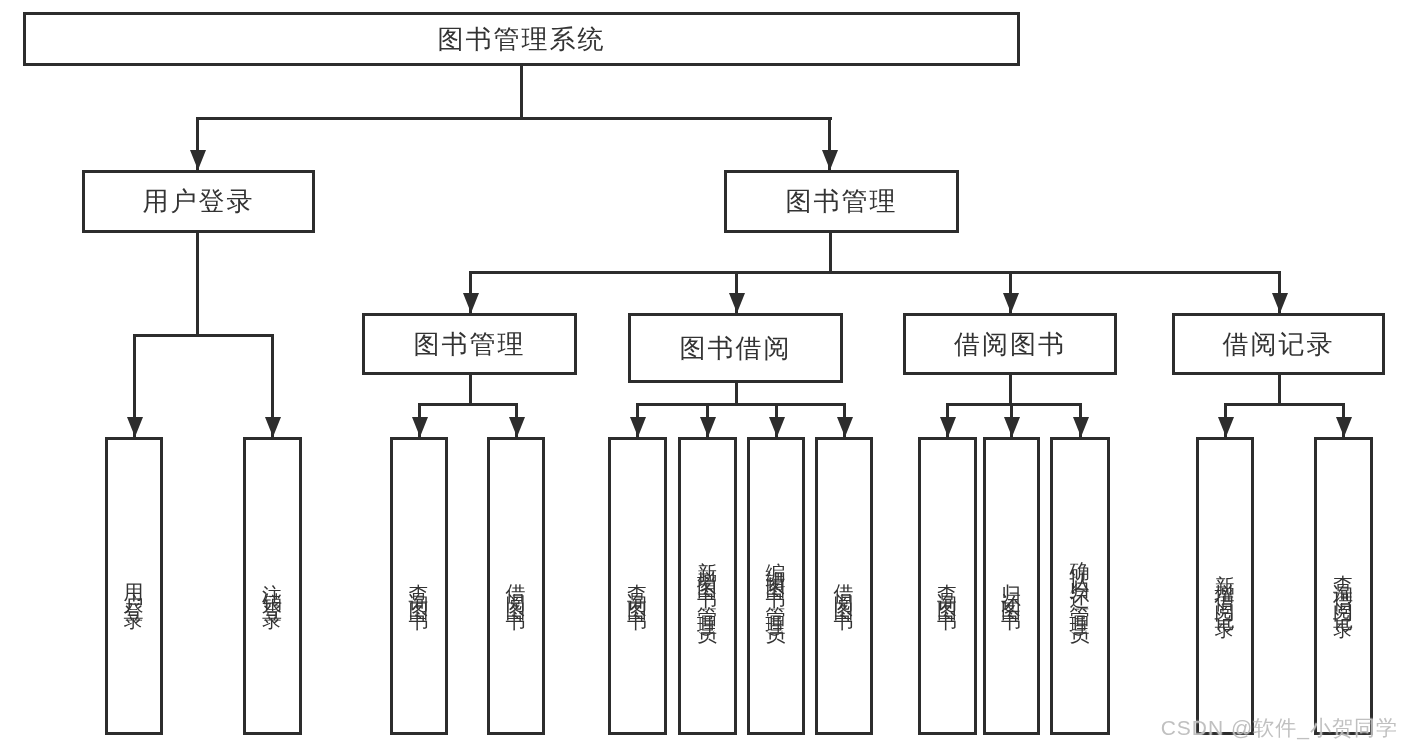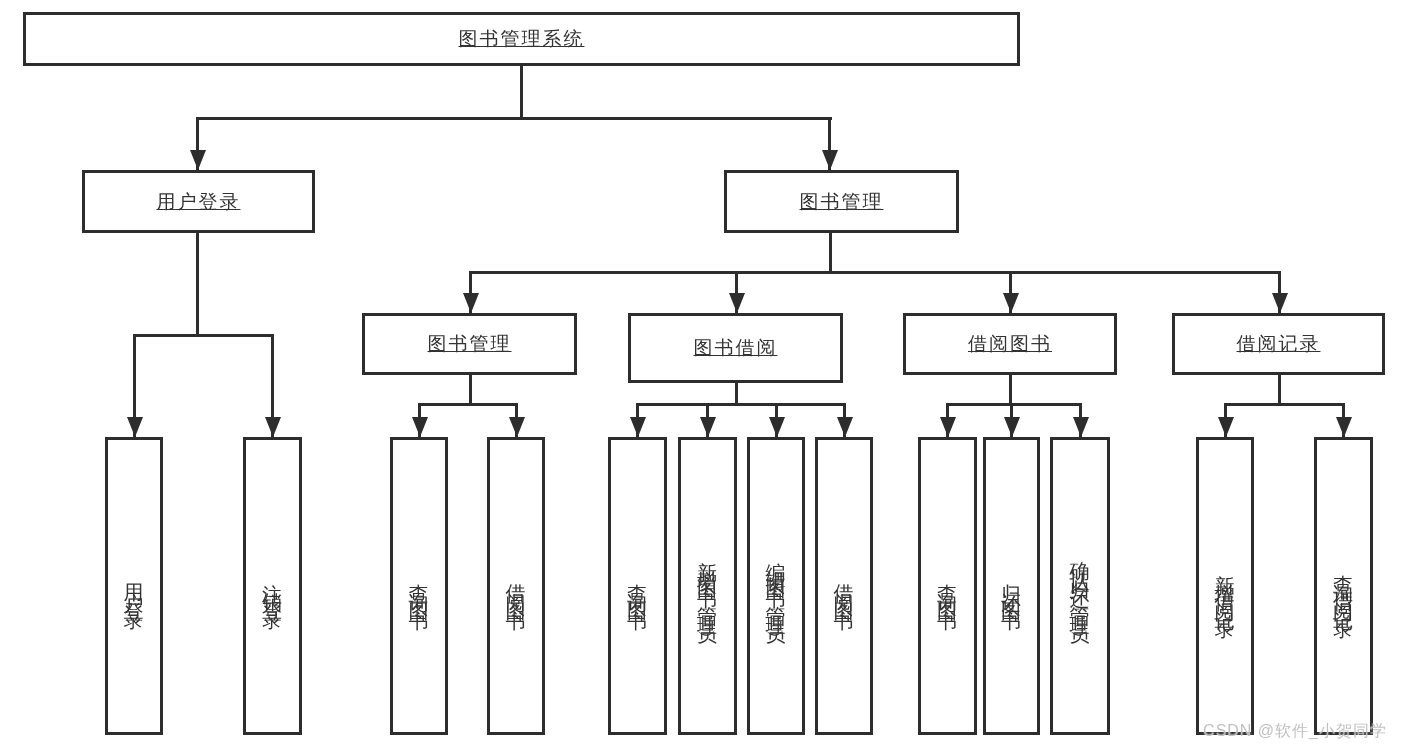--- a/index.html
+++ b/index.html
@@ -15,24 +15,23 @@
     position: absolute;
     box-sizing: border-box;
     border: 3px solid #2d2d2d;
     background: #ffffff;
     display: flex;
     align-items: center;
     justify-content: center;
     color: #333333;
   }
   .box .lbl {
-    font-size: 19px;
+    font-size: 26px;
     letter-spacing: 2px;
     white-space: nowrap;
-    text-decoration: underline;
   }
   .box .vlbl {
     writing-mode: vertical-rl;
     text-orientation: mixed;
     font-size: 20px;
     letter-spacing: 9px;
     line-height: 1.1;
   }
   .hline {
     position: absolute;
@@ -51,23 +50,23 @@
     left: 50%;
     transform: translateX(-50%);
     width: 0;
     height: 0;
     border-left: 8px solid transparent;
     border-right: 8px solid transparent;
     border-top: 20px solid #2d2d2d;
   }
   .watermark {
     position: absolute;
-    right: 18px;
+    right: 7px;
     bottom: 5px;
-    font-size: 16px;
+    font-size: 21px;
     letter-spacing: 1px;
     color: rgba(185, 185, 185, 0.9);
     text-shadow: 0 0 2px #ffffff;
     white-space: nowrap;
   }
 </style>
 </head>
 <body>
 
 <div class="canvas">

